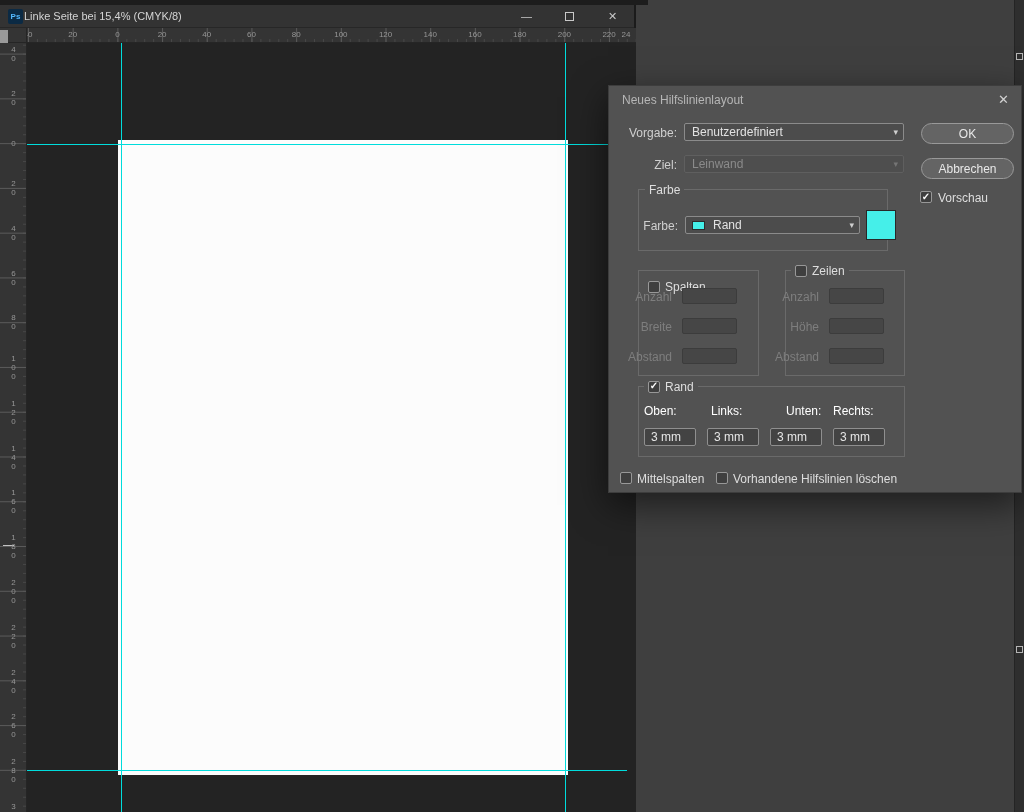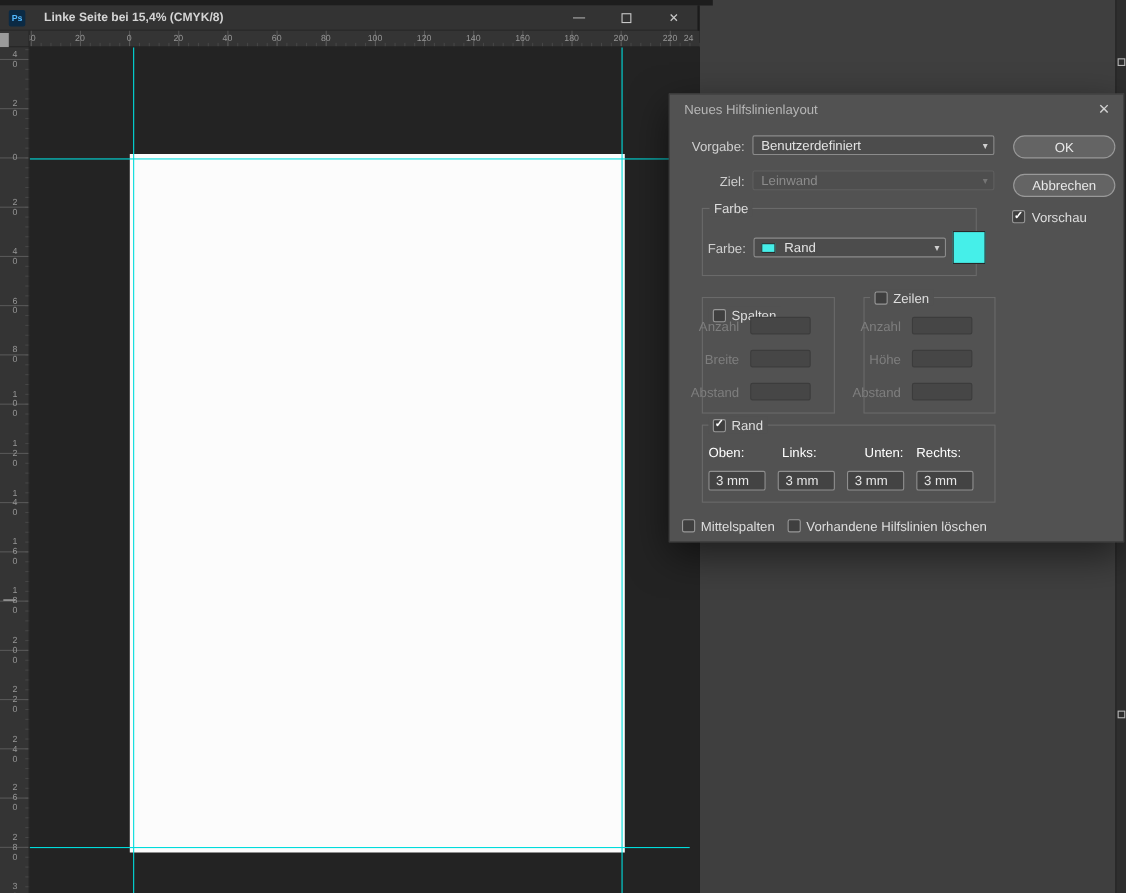--- a/index.html
+++ b/index.html
@@ -9,21 +9,21 @@
   .top-strip { position:absolute; left:0; top:0; width:648px; height:5px; background:#1d1d1d; }
 
   
   .side-strip { position:absolute; left:1014px; top:0; width:10px; height:812px; background:#2e2e2e; border-left:1px solid #242424; z-index:1; }
   .panel-icon { position:absolute; left:1016px; width:7px; height:7px; border:1px solid #b5b5b5; z-index:2; }
 
   
   .doc-window { position:absolute; left:0; top:5px; width:636px; height:807px; background:#232323; border-right:2px solid #1b1b1b; z-index:3; }
   .titlebar { position:absolute; left:0; top:0; width:100%; height:23px; background:#333333; border-bottom:1px solid #272727; display:flex; align-items:center; }
   .ps-icon { width:15px; height:15px; margin-left:8px; border-radius:2px; background:#0b2a44; color:#53b9ff; font-size:8px; font-weight:bold; display:flex; align-items:center; justify-content:center; flex:0 0 auto; }
-  .win-title { color:#d4d4d4; font-size:11px; font-weight:bold; margin-left:17px; white-space:nowrap; }
+  .win-title { color:#d4d4d4; font-size:11px; font-weight:normal; margin-left:1px; white-space:nowrap; }
   .win-controls { margin-left:auto; display:flex; height:100%; }
   .win-btn { width:43px; height:100%; display:flex; align-items:center; justify-content:center; color:#c9c9c9; font-size:11px; }
   .max-glyph { width:9px; height:9px; border:1px solid #c9c9c9; display:block; }
 
   
   .ruler-corner { position:absolute; left:0; top:23px; width:27px; height:15px; background:#343434; border-bottom:1px solid #252525; border-right:1px solid #252525; }
   .ruler-origin { position:absolute; left:0; top:25px; width:8px; height:13px; background:#9a9a9a; }
   .ruler-top { position:absolute; left:27px; top:23px; width:609px; height:15px; background:#343434; border-bottom:1px solid #252525; overflow:hidden;
     background-image:
       linear-gradient(to right, #5a5a5a 0 1px, transparent 1px),

